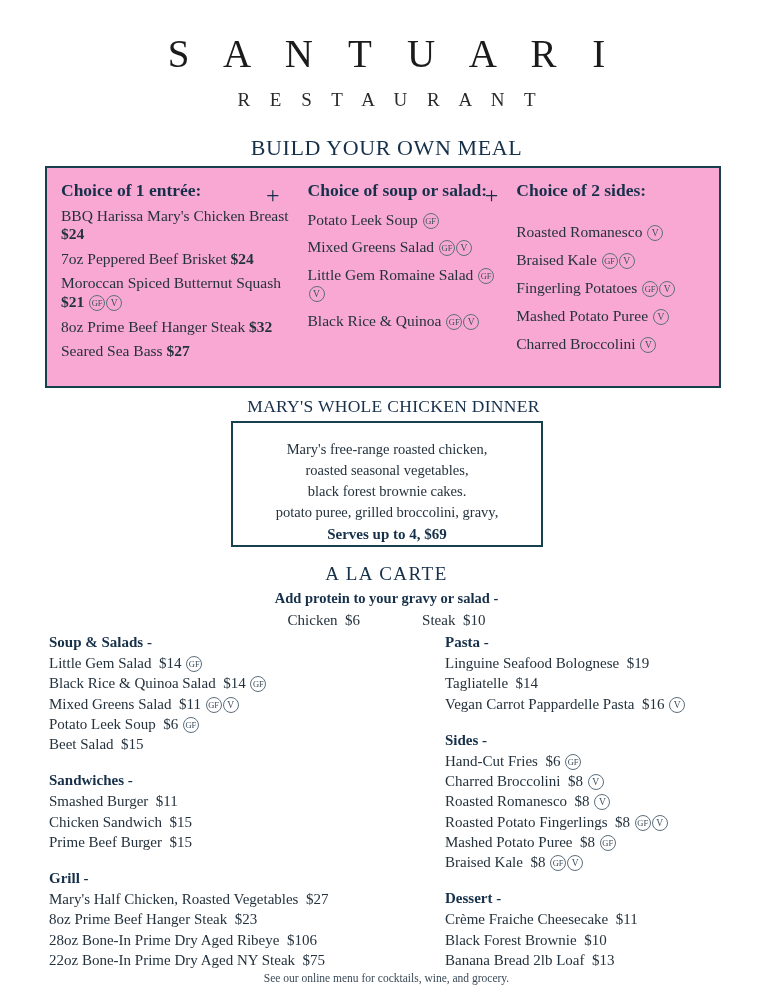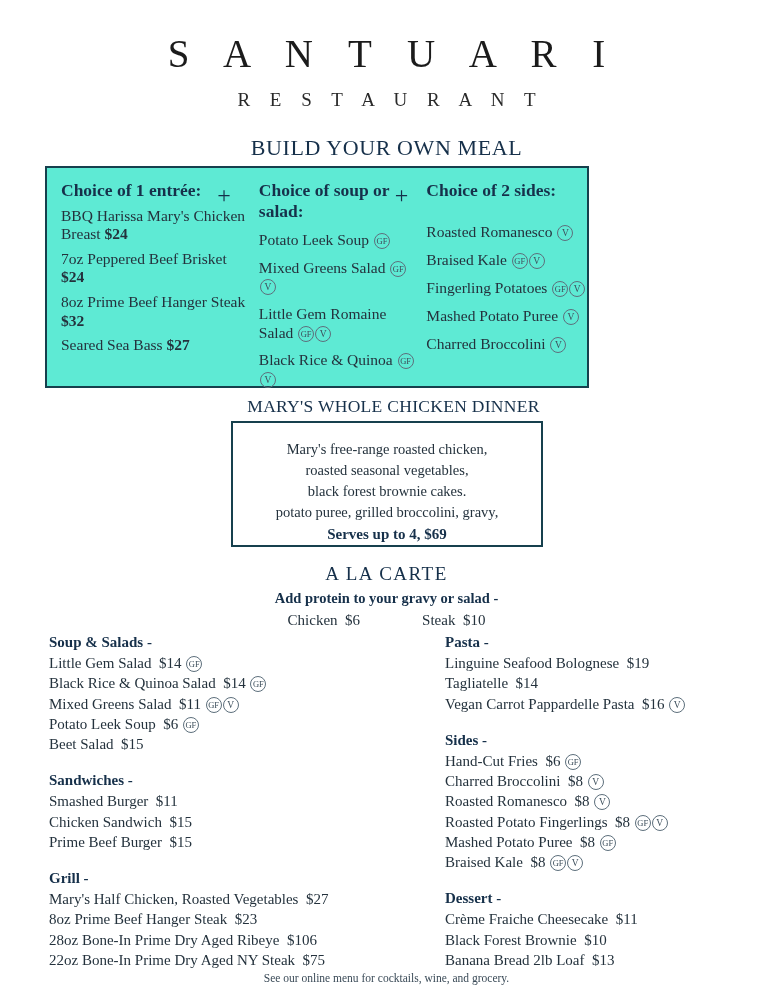--- a/index.html
+++ b/index.html
@@ -43,23 +43,23 @@
     font-size: 22px;
     letter-spacing: 0.6px;
     color: #16304a;
     margin-top: 24px;
   }
 
   
   .byo-box {
     position: absolute;
     left: 45px; top: 166px;
-    width: 544px; height: 222px;
+    width: 676px; height: 222px;
     border: 2px solid #16404d;
-    background: #5eead4;
+    background: #f9a8d4;
   }
   .byo-inner {
     display: flex;
     height: 100%;
     padding: 12px 0 0 0;
   }
   .byo-col {
     position: relative;
   }
   .byo-col.c1 { width: 250px; padding-left: 14px; }
@@ -213,20 +213,21 @@
 
 <div class="byo-box">
   <div class="byo-inner">
 
     <div class="byo-col c1">
       <div class="col-head">Choice of 1 entrée:</div>
       <span class="plus p1">+</span>
       <ul class="byo-list">
           <li><span>BBQ Harissa Mary's Chicken Breast</span> <span class="price">$24</span></li>
           <li><span>7oz Peppered Beef Brisket</span> <span class="price">$24</span></li>
+          <li><span>Moroccan Spiced Butternut Squash</span> <span class="price">$21</span> <span class="badge ">GF</span><span class="badge v">V</span></li>
           <li><span>8oz Prime Beef Hanger Steak</span> <span class="price">$32</span></li>
           <li><span>Seared Sea Bass</span> <span class="price">$27</span></li>
         </ul>
     </div>
 
     <div class="byo-col c2">
       <div class="col-head">Choice of soup or salad:</div>
       <span class="plus p2">+</span>
       <ul class="byo-list">
           <li><span>Potato Leek Soup</span> <span class="badge ">GF</span></li>

